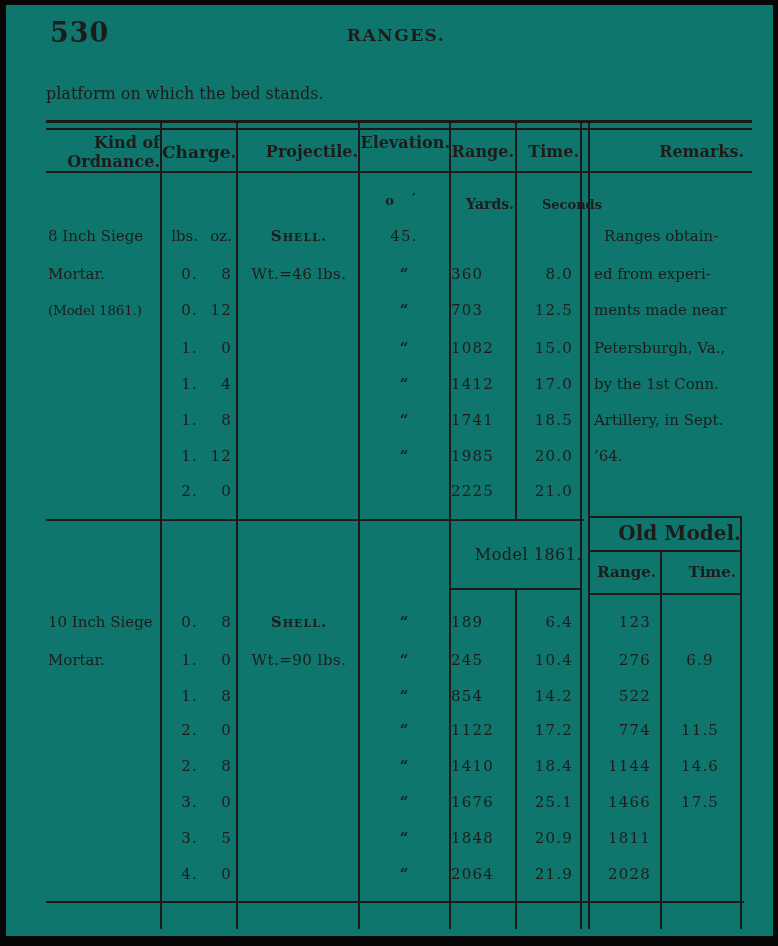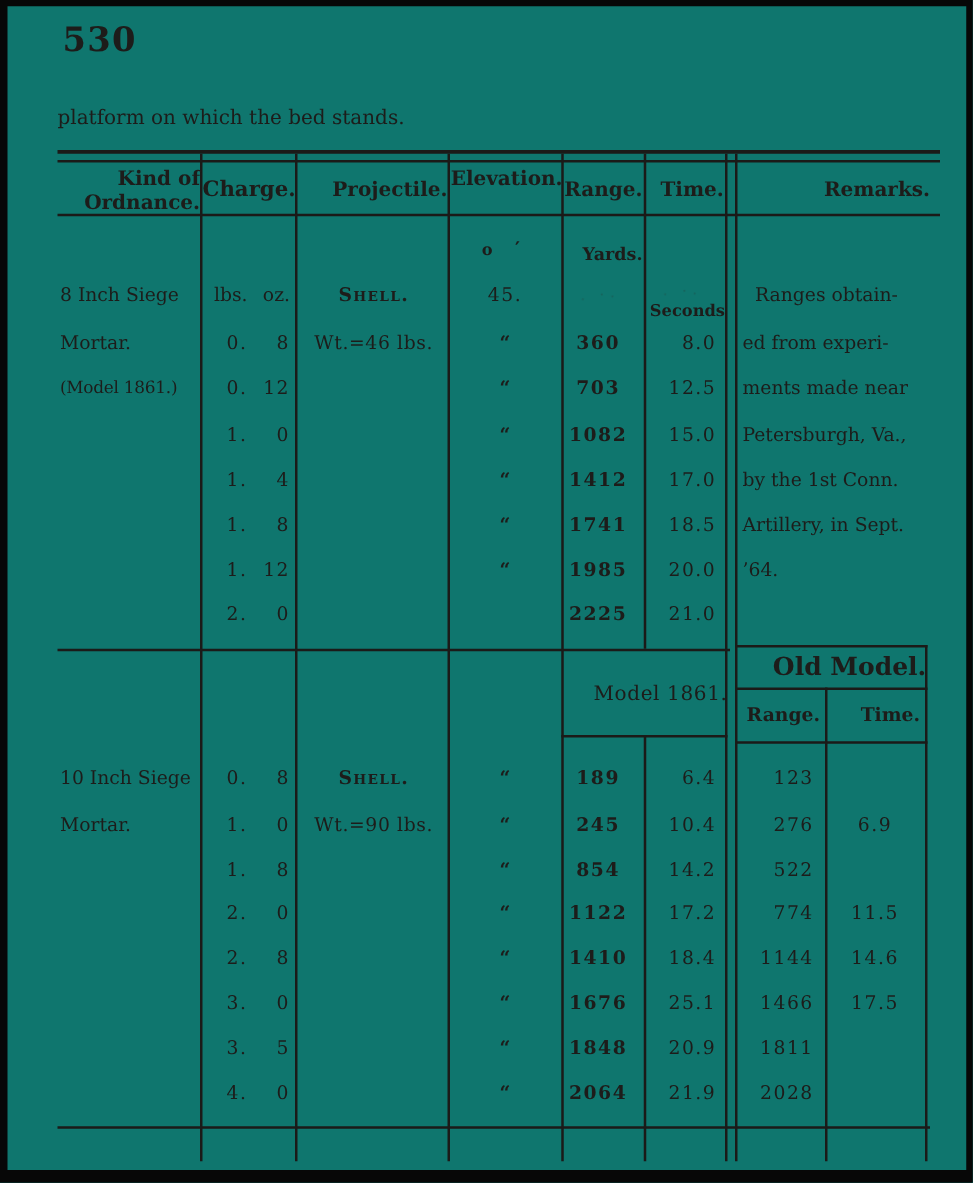--- a/index.html
+++ b/index.html
@@ -38,34 +38,34 @@
   #hk2{left:42px;top:147px;width:112px}
   #hcharge{left:156px;top:137px;width:74px;font-size:17px}
   #hproj{left:234px;top:137px;width:118px}
   #helev{left:354px;top:128px;width:90px}
   #hrange{left:445px;top:137px;width:63px}
   #htime{left:511px;top:137px;width:62px}
   #hrem{left:586px;top:137px;width:152px}
   #sdeg{left:372px;top:186px;width:16px;font-size:13px}
   #smin{left:400px;top:184px;width:10px;font-size:15px}
   #syards{left:445px;top:189px;width:63px;font-size:14px}
-  #sseconds{left:510px;top:190px;width:64px;font-size:13px;letter-spacing:0;margin-top:45px;}
+  #sseconds{left:532px;top:190px;width:64px;font-size:13px;letter-spacing:0;}
   #mh1861{left:443px;top:540px;width:133px;font-size:16px;font-weight:normal;letter-spacing:.5px}
   #oldmodel{left:583px;top:518px;width:152px;font-size:20px}
   #orange{left:586px;top:557px;width:64px;font-size:15px}
   #otime{left:658px;top:557px;width:72px;font-size:15px}
   
   .row{position:absolute;left:0;width:778px;height:0;}
   .cell{position:absolute;top:0;height:26px;line-height:26px;font-size:15px;}
   .ck{left:42px;width:112px;text-align:left;}
   .clbs{left:156px;width:36px;text-align:right;}
   .coz{left:196px;width:30px;text-align:right;}
   .cp{left:234px;width:118px;text-align:center;}
   .ce{left:355px;width:86px;text-align:center;}
-  .cr{left:445px;width:55px;text-align:center;font-weight:bold;}
+  .cr{left:445px;width:55px;text-align:left;}
   .ct{left:505px;width:62px;text-align:right;}
   .crem{left:588px;width:155px;text-align:left;white-space:nowrap;}
   .cor{left:585px;width:60px;text-align:right;}
   .cot{left:658px;width:72px;text-align:center;}
   .num{letter-spacing:1.2px;}
   .sc{font-variant:small-caps;font-weight:bold;letter-spacing:1px;}
   .wt{letter-spacing:.5px;}
   .b1r0{top:218px}.b1r1{top:256px}.b1r2{top:292px}.b1r3{top:330px}
   .b1r4{top:366px}.b1r5{top:402px}.b1r6{top:438px}.b1r7{top:473px}
   .b2r0{top:604px}.b2r1{top:642px}.b2r2{top:678px}.b2r3{top:712px}
@@ -78,20 +78,21 @@
   #smg1{left:458px;top:224px;transform:rotate(-14deg);}
   #smg2{left:524px;top:221px;transform:rotate(-10deg);}
   .smudge::before{content:"· ·.";}
 </style>
 </head>
 <body>
 
 <div class="page">
 
   <div class="pgnum">530</div>
+  <div class="title">RANGES.</div>
   <div class="intro2">platform on which the bed stands.</div>
 
   <div class="hl" id="h1"></div>
   <div class="hl" id="h2"></div>
   <div class="hl" id="h3"></div>
   <div class="hl" id="h4"></div>
   <div class="hl" id="h5"></div>
   <div class="hl" id="h6"></div>
   <div class="hl" id="h7"></div>
   <div class="hl" id="h8"></div>

